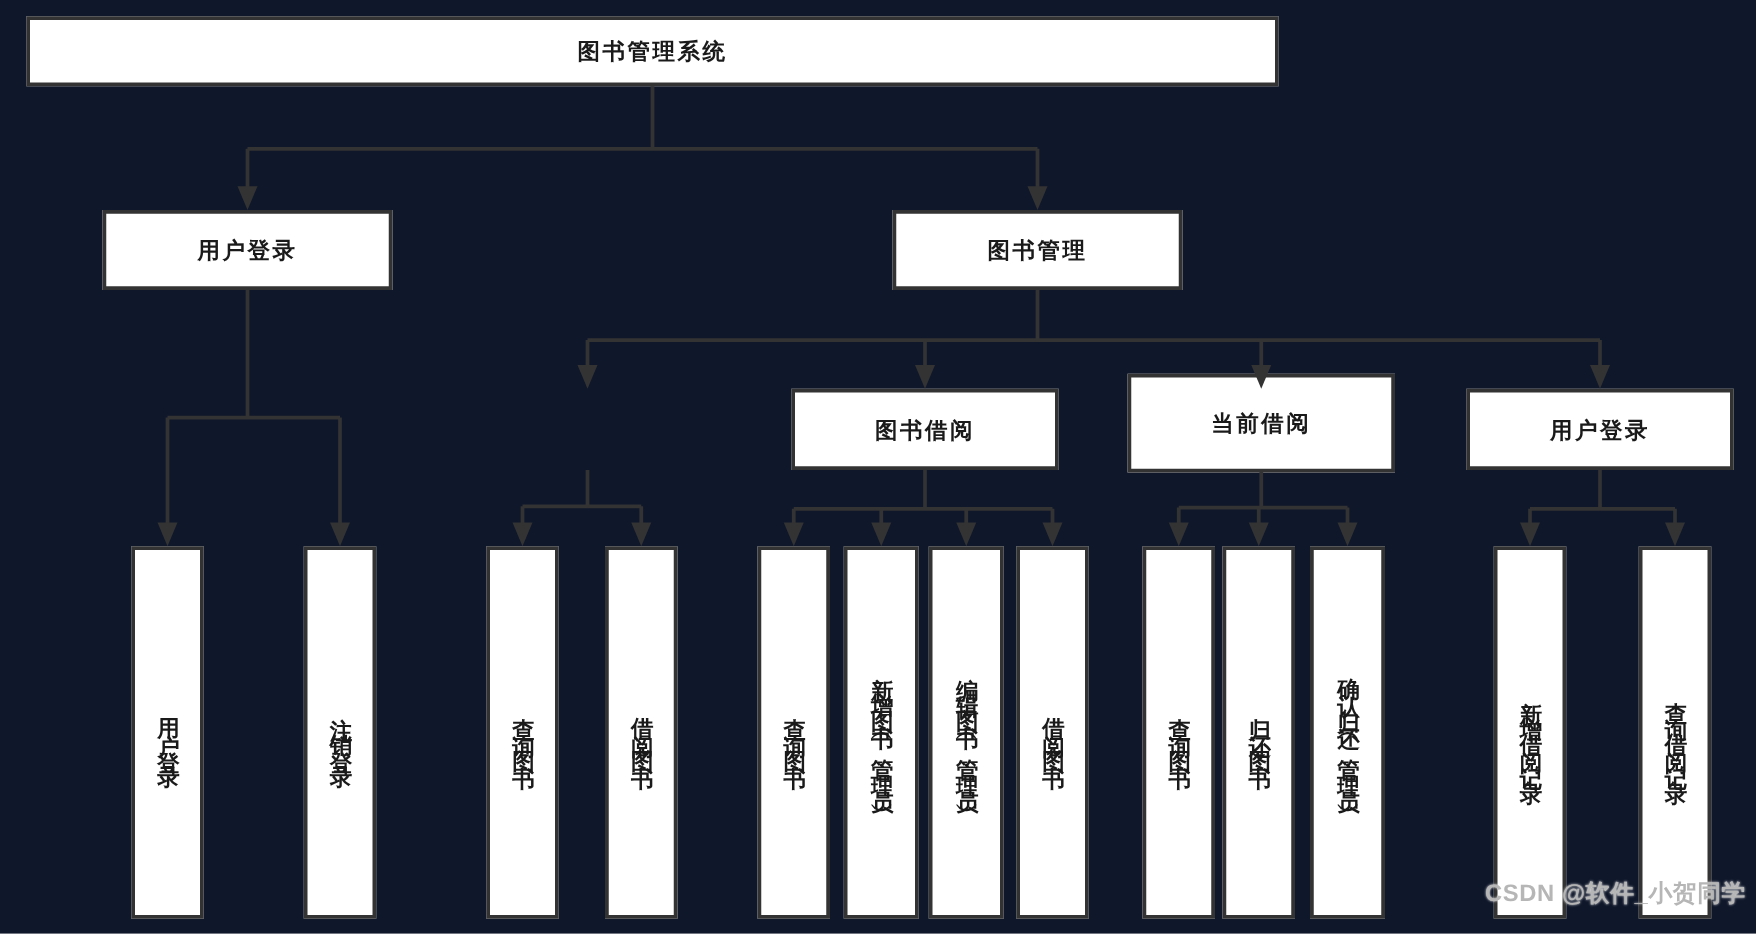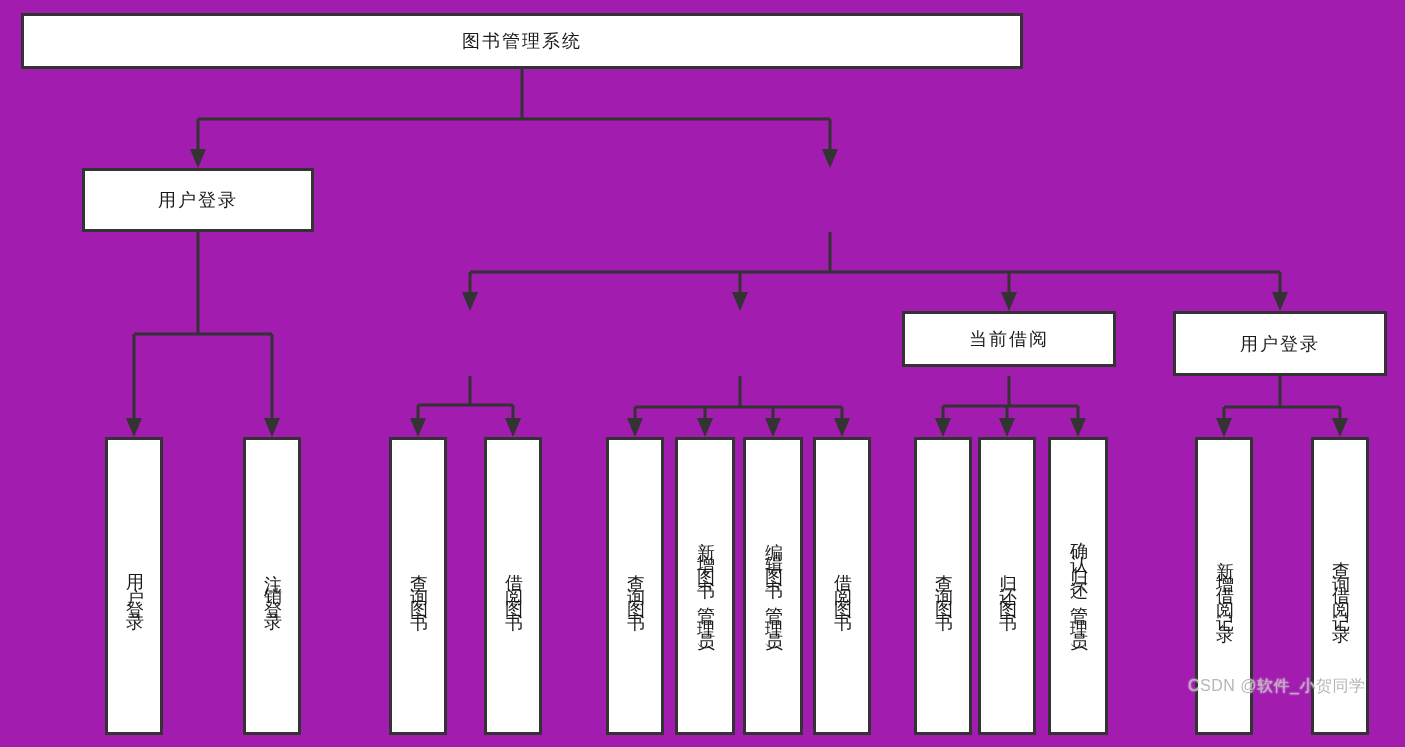--- a/index.html
+++ b/index.html
@@ -4,23 +4,24 @@
 <style>
   html, body {
     margin: 0;
     padding: 0;
     background: #ffffff;
   }
   .canvas {
     position: relative;
     width: 1405px;
     height: 747px;
-    background: #a21caf;
+    background: #0f172a;
     font-family: "Liberation Sans", "DejaVu Sans", sans-serif;
     overflow: hidden;
+    font-weight: bold;
   }
   .connector-layer {
     position: absolute;
     left: 0; top: 0;
     width: 1405px; height: 747px;
     z-index: 3;
     pointer-events: none;
   }
   .box {
     position: absolute;
@@ -41,23 +42,23 @@
   .v-box span {
     writing-mode: vertical-rl;
     text-orientation: mixed;
     letter-spacing: 13px;
     line-height: 1.1;
     white-space: nowrap;
   }
   .watermark {
     position: absolute;
     left: 1188px;
-    top: 676px;
+    top: 702px;
     z-index: 5;
-    font-size: 16px;
+    font-size: 19px;
     color: #b6b6b6;
     letter-spacing: 0.5px;
     white-space: nowrap;
     text-shadow: 0 0 2px #ffffff;
   }
 </style>
 </head>
 <body>
 
 <div class="canvas">
@@ -112,22 +113,28 @@
     </g>
   </svg>
 
   <div class="box h-box" style="left:21px; top:13px; width:1002px; height:56px;">
     <span>图书管理系统</span>
   </div>
 
   <div class="box h-box" style="left:82px; top:168px; width:232px; height:64px;">
     <span>用户登录</span>
   </div>
+  <div class="box h-box" style="left:714px; top:168px; width:232px; height:64px;">
+    <span>图书管理</span>
+  </div>
 
-  <div class="box h-box" style="left:902px; top:311px; width:214px; height:56px;">
+  <div class="box h-box" style="left:633px; top:311px; width:214px; height:65px;">
+    <span>图书借阅</span>
+  </div>
+  <div class="box h-box" style="left:902px; top:299px; width:214px; height:79px;">
     <span>当前借阅</span>
   </div>
   <div class="box h-box" style="left:1173px; top:311px; width:214px; height:65px;">
     <span>用户登录</span>
   </div>
 
   <div class="box v-box" style="left:105px; top:437px; width:58px; height:298px;">
     <span>用户登录</span>
   </div>
   <div class="box v-box" style="left:243px; top:437px; width:58px; height:298px;">

